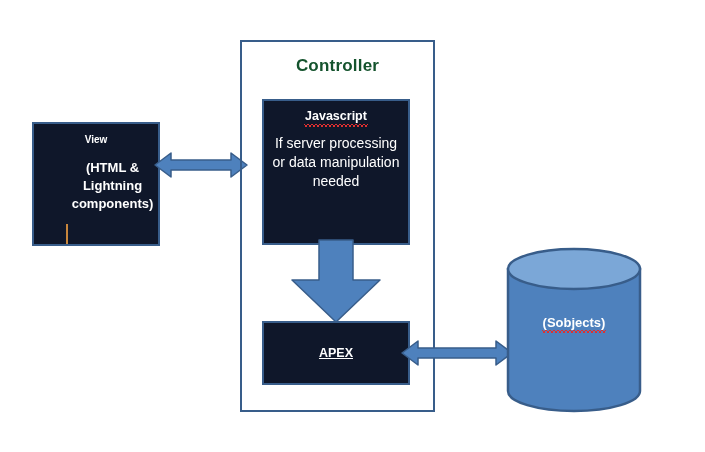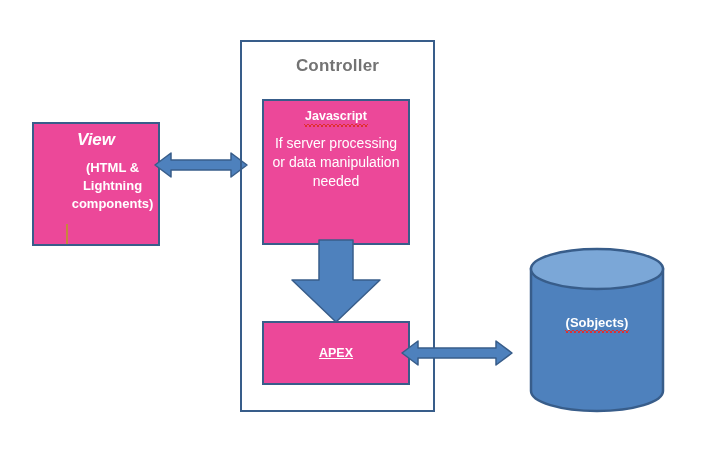--- a/index.html
+++ b/index.html
@@ -15,21 +15,21 @@
     width: 705px;
     height: 452px;
     background: #ffffff;
     overflow: hidden;
   }
 
   
   .box {
     position: absolute;
     box-sizing: border-box;
-    background: #ec4899;
+    background: #0f172a;
     border: 2px solid #385D8A;
     color: #ffffff;
     font-weight: bold;
     text-align: center;
     display: flex;
     flex-direction: column;
     align-items: center;
   }
 
   .outline-box {
@@ -38,40 +38,39 @@
     background: transparent;
     border: 2px solid #385D8A;
   }
 
   .controller-title {
     position: absolute;
     left: 0;
     right: 0;
     top: 14px;
     text-align: center;
-    color: #737373;
+    color: #14532d;
     font-size: 17px;
     font-weight: bold;
     letter-spacing: .2px;
   }
 
   
   #view-box {
     left: 32px;
     top: 122px;
     width: 128px;
     height: 124px;
     justify-content: flex-start;
     padding-top: 8px;
   }
   #view-box .heading {
-    font-size: 17px;
+    font-size: 10px;
     line-height: 15px;
     margin-bottom: 12px;
-    font-style: italic;
   }
   #view-box .subtext {
     font-size: 13px;
     line-height: 18px;
     font-weight: bold;
     padding: 0 6px;
     margin-left: 33px;
   }
   #text-caret {
     position: absolute;
@@ -148,21 +147,20 @@
   #arrow-js-apex        { left: 292px; top: 240px; }
   #arrow-apex-db        { left: 402px; top: 333px; }
 
   
   #database-cylinder {
     position: absolute;
     left: 506px;
     top: 247px;
     width: 136px;
     height: 166px;
-    margin-left: 23px;
   }
   #db-label {
     position: absolute;
     left: 0;
     right: 0;
     top: 68px;
     text-align: center;
     color: #ffffff;
     font-size: 13px;
     font-weight: bold;

